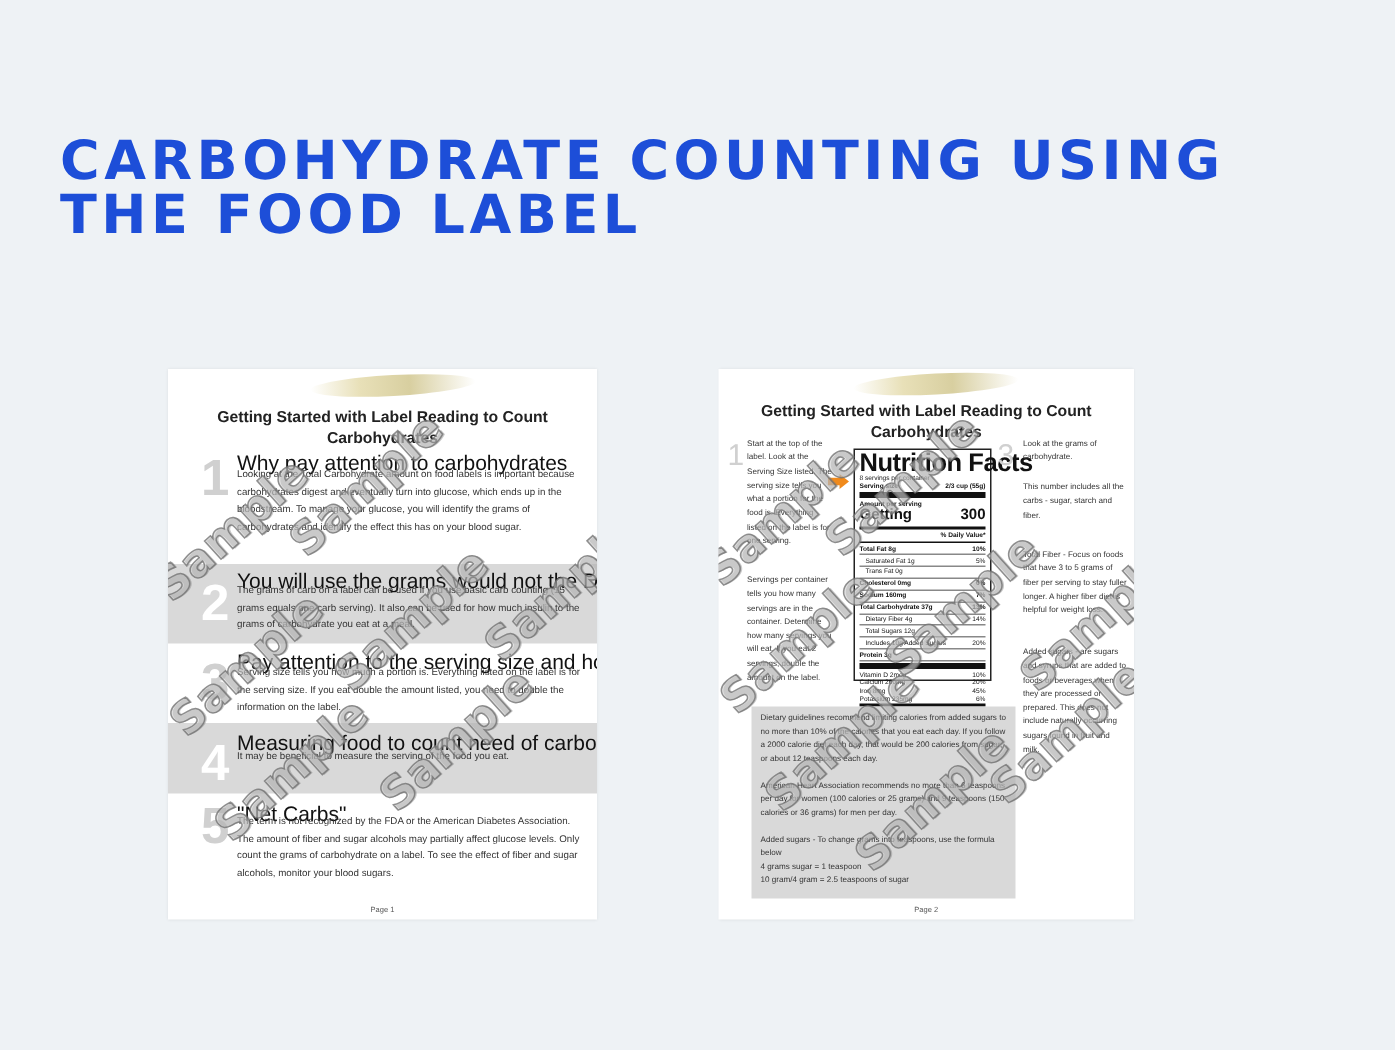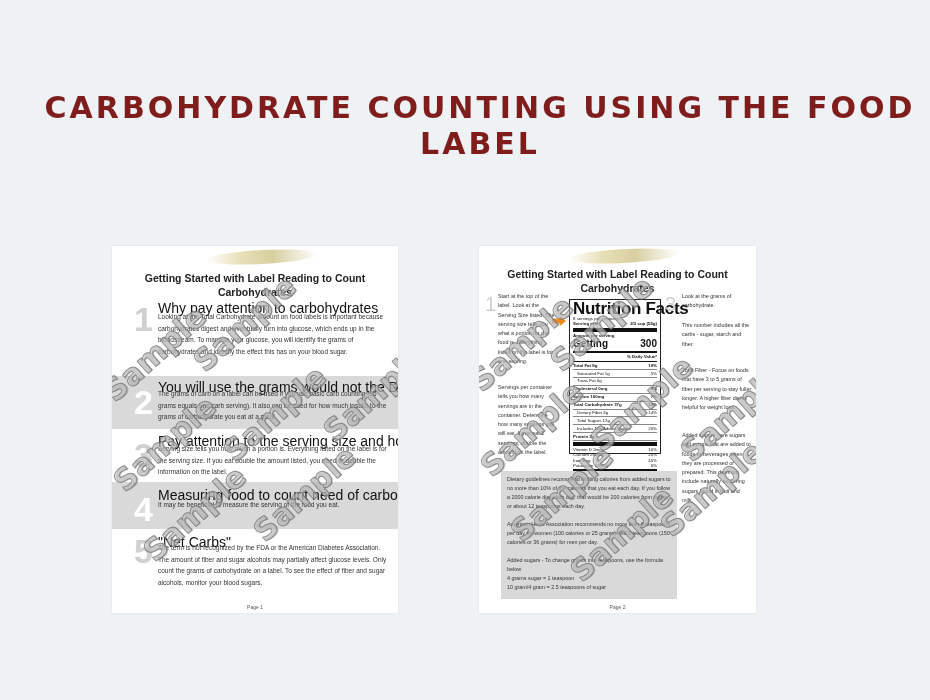--- a/index.html
+++ b/index.html
@@ -1,23 +1,23 @@
 <!DOCTYPE html>
 <html><head>
 <meta charset="utf-8">
 <style>
   * { box-sizing: border-box; margin: 0; padding: 0; }
   html, body { width: 930px; height: 700px; overflow: hidden; }
   body { background: #eef2f5; font-family: "DejaVu Sans", sans-serif; position: relative; }
 
   .title {
     position: absolute; left: 40px; top: 90px; width: 880px;
-    text-align: center; color: #7f1d1d;
+    text-align: left; color: #1d4ed8;
     font-family: "DejaVu Sans", sans-serif; font-weight: bold;
-    font-size: 30px; letter-spacing: 3px; line-height: 36px;
+    font-size: 36px; letter-spacing: 3px; line-height: 36px;
   }
 
   .page {
     position: absolute; background: #fff; overflow: hidden;
     box-shadow: 0 0 2px rgba(0,0,0,0.08);
   }
   #page1 { left: 112px; top: 246px; width: 286px; height: 367px; }
   #page2 { left: 479px; top: 246px; width: 277px; height: 367px; }
 
   .brush {

